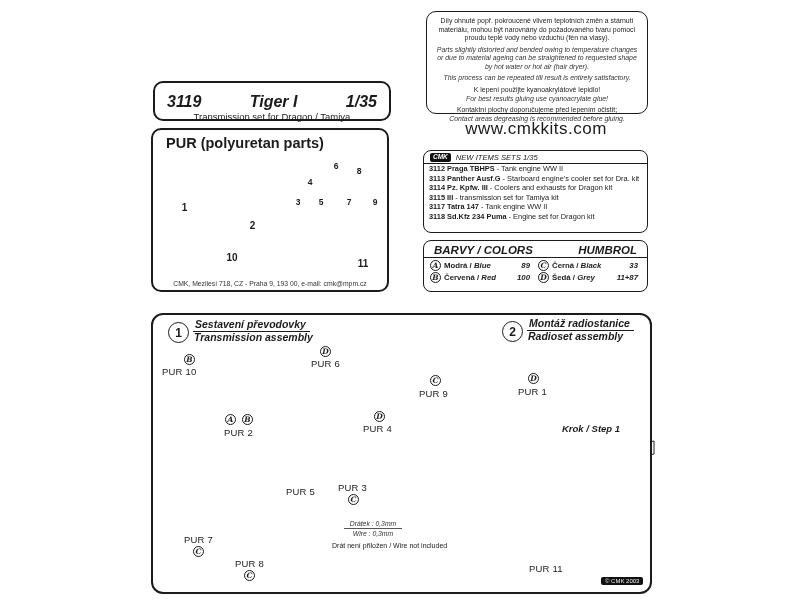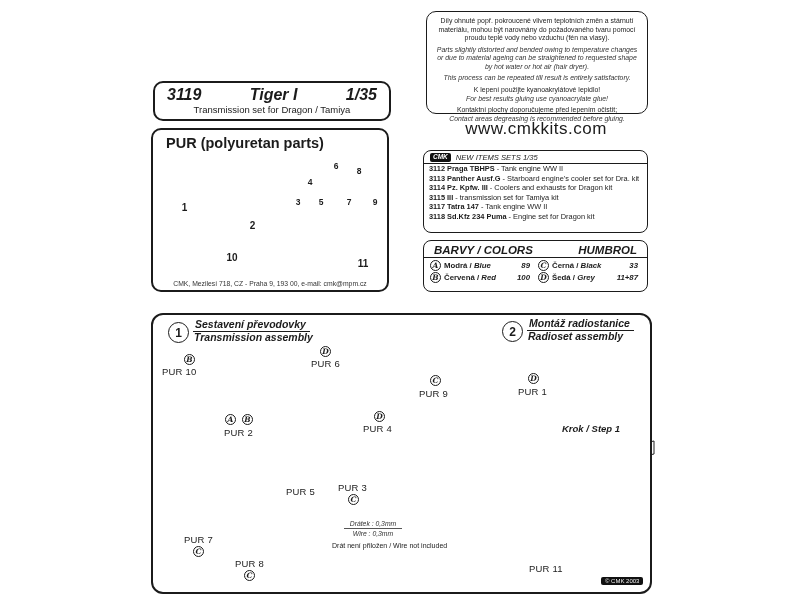--- a/index.html
+++ b/index.html
@@ -6,21 +6,21 @@
   .page{position:relative;width:800px;height:600px;background:#ffffff;overflow:hidden;
         font-family:"Liberation Sans",sans-serif;color:#1b1b1b;}
   .box{position:absolute;border:1.6px solid #1b1b1b;border-radius:10px;background:#fff;box-sizing:border-box;}
   svg{position:absolute;left:0;top:0;}
   
   .warn{font-size:6.9px;line-height:1.24;text-align:center;padding:5px 7px;}
   .warn p{margin:0 0 3px 0;}
   .warn .it{font-style:italic;color:#333;}
   
   .hdr-row{display:flex;justify-content:space-between;align-items:baseline;padding:3px 12px 0 12px;}
-  .hdr-big{font-weight:700;font-style:italic;font-size:16px;}
+  .hdr-big{font-weight:700;font-style:italic;font-size:16px;margin-top:7px;}
   .hdr-sub{text-align:center;font-size:9.5px;margin-top:0px;}
   
   .pur-title{position:absolute;left:13px;top:5px;font-weight:700;font-size:14.5px;}
   .pnum{position:absolute;font-weight:700;font-size:10px;text-align:center;}
   .pnum.small{font-size:8.5px;}
   .addr{position:absolute;left:0;right:0;bottom:3px;text-align:center;font-size:6.8px;color:#333;}
   
   .web{position:absolute;text-align:center;}
   .web-l1{font-weight:700;font-size:9.5px;}
   .web-url{font-weight:400;font-size:17px;letter-spacing:0.5px;}

